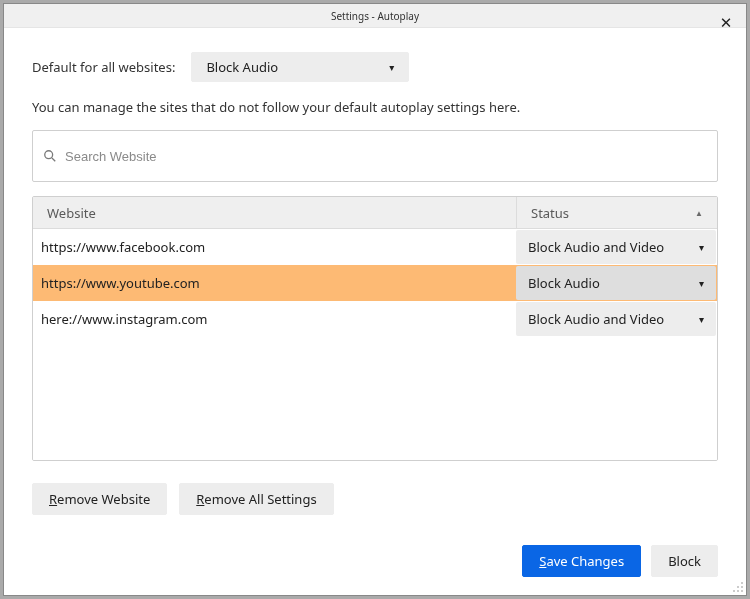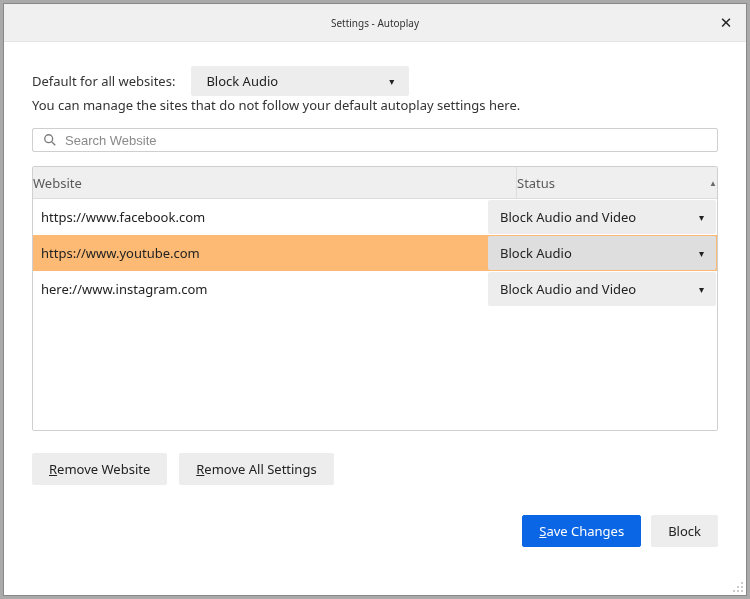--- a/index.html
+++ b/index.html
@@ -52,21 +52,21 @@
       flex: 1;
       padding: 24px 28px 18px 28px;
       background: #fff;
       display: flex;
       flex-direction: column;
     }
     .row-default {
       display: flex;
       align-items: center;
       gap: 16px;
-      margin-bottom: 0;
+      margin-bottom: 16px;
     }
     .label-default { color: #333; }
     .select {
       background: #ededed;
       border: 1px solid #ededed;
       height: 30px;
       width: 218px;
       display: flex;
       align-items: center;
       justify-content: space-between;
@@ -74,21 +74,21 @@
       cursor: pointer;
       border-radius: 2px;
     }
     .select .caret { font-size: 10px; color: #222; }
     .desc {
       color: #333;
       margin-bottom: 14px;
     }
     .search-wrap {
       border: 1px solid #cfcfcf;
-      height: 24px;
+      height: 52px;
       display: flex;
       align-items: center;
       padding: 0 10px;
       border-radius: 2px;
       margin-bottom: 14px;
     }
     .search-icon {
       width: 14px; height: 14px;
       margin-right: 8px;
       color: #7a7a7a;
@@ -114,21 +114,21 @@
     }
     .thead {
       display: flex;
       background: #efefef;
       border-bottom: 1px solid #dcdcdc;
       height: 32px;
     }
     .th {
       display: flex;
       align-items: center;
-      padding: 0 0;
+      padding: 0 14px;
       font-size: 13px;
       color: #5a5a5a;
       border-right: 1px solid #dcdcdc;
     }
     .th:last-child { border-right: none; }
     .th-website { flex: 1; }
     .th-status { width: 200px; justify-content: space-between; }
     .sort-caret { font-size: 8px; color: #6a6a6a; }
     .tbody { flex: 1; background: #fff; }
     .trow {
@@ -137,21 +137,21 @@
       align-items: stretch;
     }
     .tcell-site {
       flex: 1;
       display: flex;
       align-items: center;
       padding: 0 8px;
       color: #222;
     }
     .tcell-status {
-      width: 228px;
+      width: 200px;
       display: flex;
       align-items: center;
       justify-content: space-between;
       padding: 0 12px;
       background: #ededed;
       margin: 1px;
       border-radius: 2px;
       cursor: pointer;
     }
     .trow.sel { background: #fdba74; }

